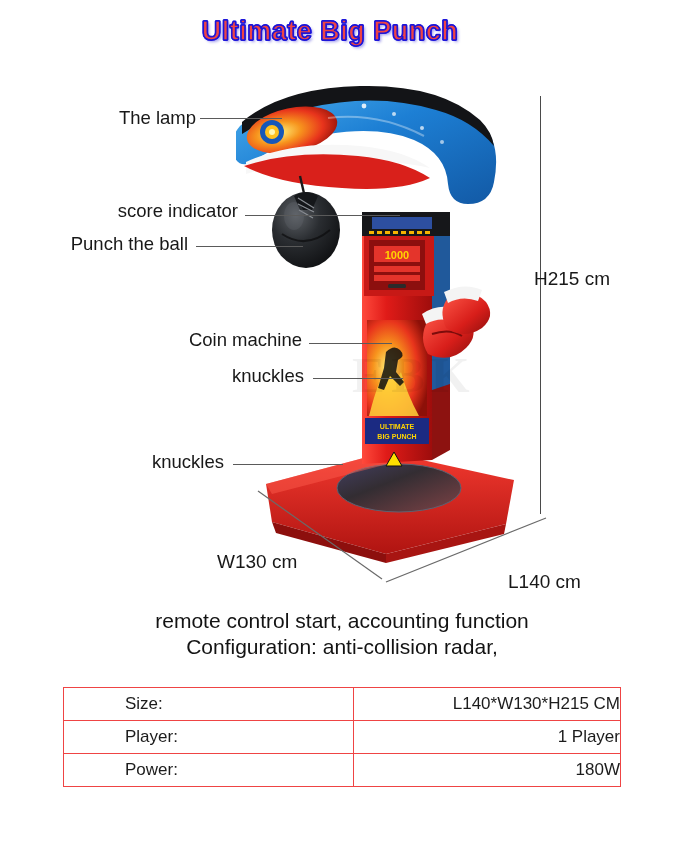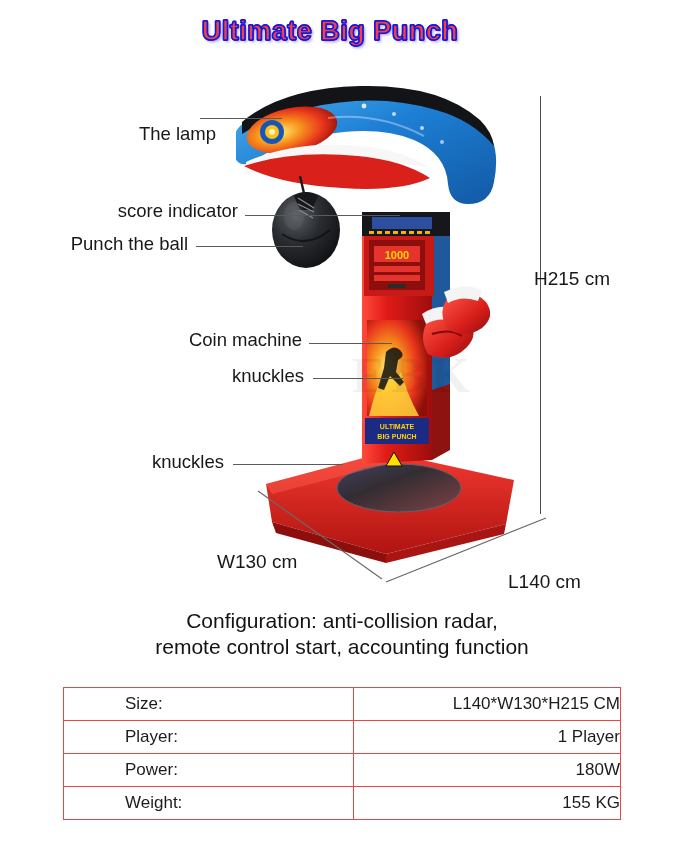--- a/index.html
+++ b/index.html
@@ -249,21 +249,21 @@
       <path d="M58 112 q12 -8 24 0 l-6 14 l-12 0 z" fill="#15171a"></path>
       <path d="M62 114 l16 10 M62 120 l16 8 M63 126 l14 8" stroke="#8b8f95" stroke-width="1.2" fill="none"></path>
       <path d="M46 150 q24 16 48 -4" fill="none" stroke="#0b0c0d" stroke-width="2" opacity="0.7"></path>
       <ellipse cx="58" cy="132" rx="10" ry="14" fill="#6b7076" opacity="0.25"></ellipse>
     </g>
   </svg>
 </div>
 
 <div id="watermark">EBK</div>
 
-<div class="callout r" style="left:0px; top:125px; width:196px;padding-left:20px;">The lamp</div>
+<div class="callout r" style="left:0px; top:109px; width:196px;">The lamp</div>
 <div class="leader" style="left:200px; top:118px; width:82px;"></div>
 
 <div class="callout r" style="left:0px; top:202px; width:238px;">score indicator</div>
 <div class="leader" style="left:245px; top:215px; width:155px;"></div>
 
 <div class="callout r" style="left:0px; top:235px; width:188px;">Punch the ball</div>
 <div class="leader" style="left:196px; top:246px; width:107px;"></div>
 
 <div class="callout r" style="left:0px; top:331px; width:302px;">Coin machine</div>
 <div class="leader" style="left:309px; top:343px; width:83px;"></div>
@@ -281,36 +281,32 @@
   <line x1="18" y1="6" x2="142" y2="94" stroke="#6a6a6a" stroke-width="1.2"></line>
 </svg>
 <div class="dim" style="left:217px; top:551px;">W130 cm</div>
 
 <svg class="diag" style="left:380px; top:510px;" width="180" height="80">
   <line x1="6" y1="72" x2="166" y2="8" stroke="#6a6a6a" stroke-width="1.2"></line>
 </svg>
 <div class="dim" style="left:508px; top:551px;margin-top:20px;">L140 cm</div>
 
 <div id="config">
+  <div>remote control start, accounting function</div>
   <div>Configuration: anti-collision radar,</div>
-  <div>remote control start, accounting function</div>
 </div>
 
 <table id="spec-table">
   <tbody>
     <tr>
       <td class="k">Size:</td>
       <td class="v">L140*W130*H215 CM</td>
     </tr>
     <tr>
       <td class="k">Player:</td>
       <td class="v">1 Player</td>
     </tr>
     <tr>
       <td class="k">Power:</td>
       <td class="v">180W</td>
     </tr>
-    <tr>
-      <td class="k">Weight:</td>
-      <td class="v">155 KG</td>
-    </tr>
   </tbody>
 </table>
 
 </body></html>

